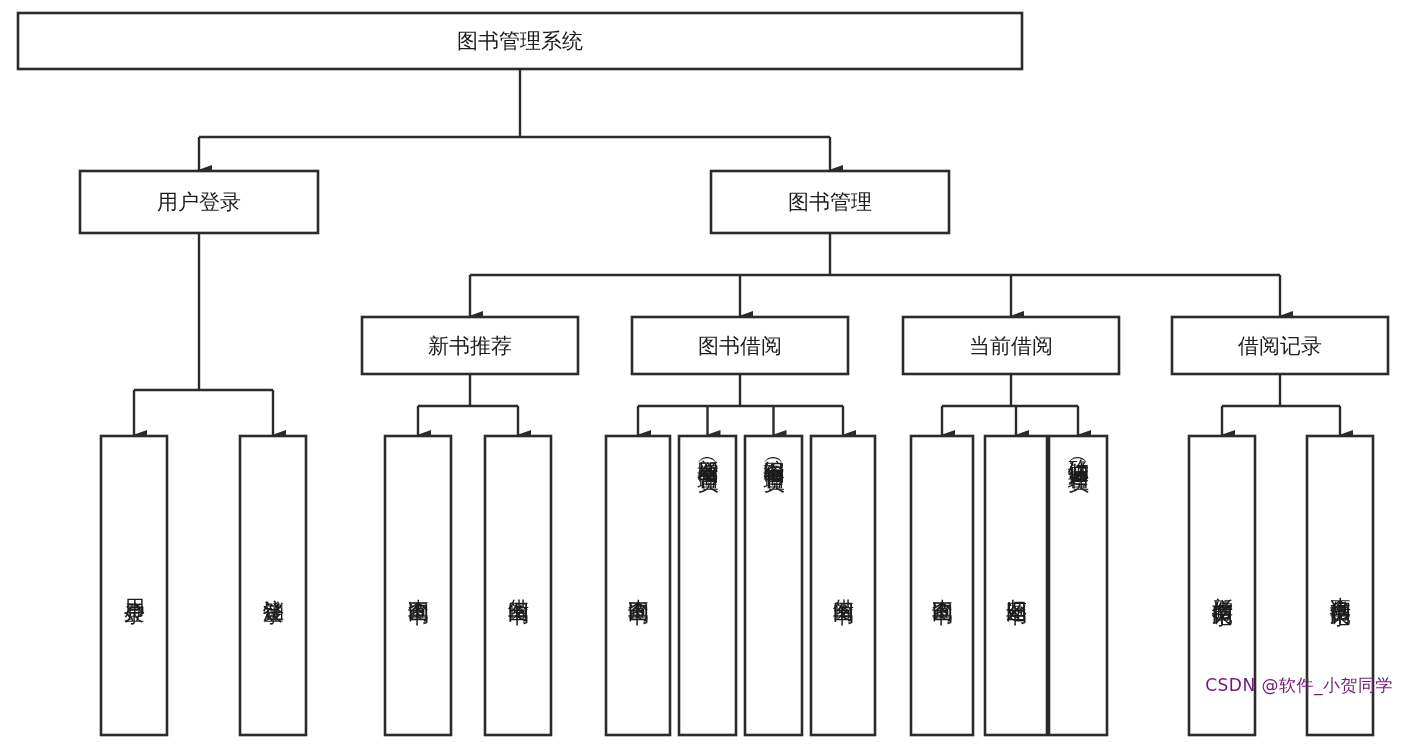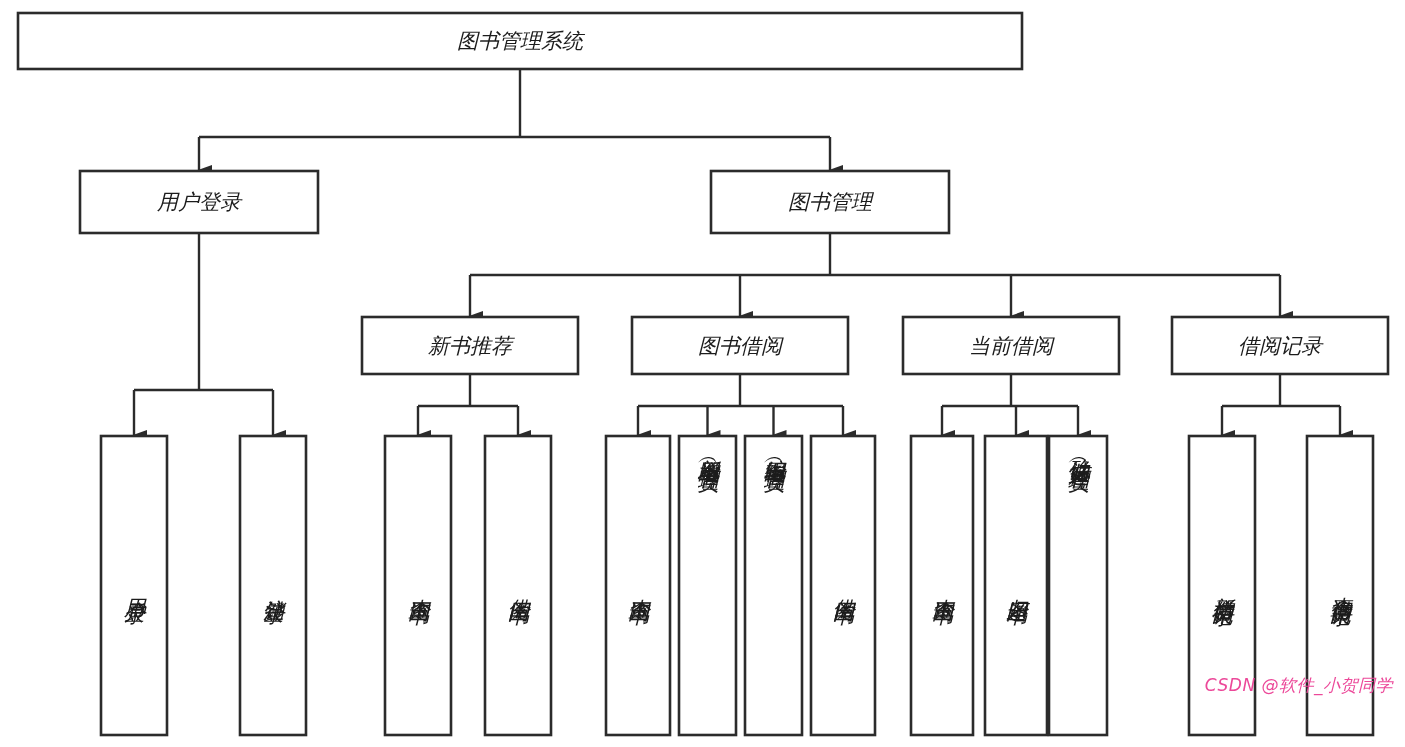--- a/index.html
+++ b/index.html
@@ -11,21 +11,20 @@
     width: 1405px;
     height: 747px;
     font-family: "DejaVu Sans", "Liberation Sans", sans-serif;
     overflow: hidden;
   }
   #diagram-root {
     position: relative;
     width: 1405px;
     height: 703px;
     background: #ffffff;
-    font-style: italic;
   }
   svg#tree-svg {
     position: absolute;
     left: 0;
     top: 0;
     width: 1405px;
     height: 747px;
     display: block;
   }
   .node-box {
@@ -64,21 +63,21 @@
   .arrow-head {
     fill: #2b2b2b;
     stroke: none;
   }
   #watermark {
     position: absolute;
     right: 12px;
     bottom: 6px;
     font-family: "DejaVu Sans", "Liberation Sans", sans-serif;
     font-size: 17px;
-    color: #ec4899;
+    color: #701a75;
     letter-spacing: 0.5px;
     white-space: nowrap;
     pointer-events: none;
   }
 </style>
 </head>
 <body>
 
 <div id="diagram-root">
 

